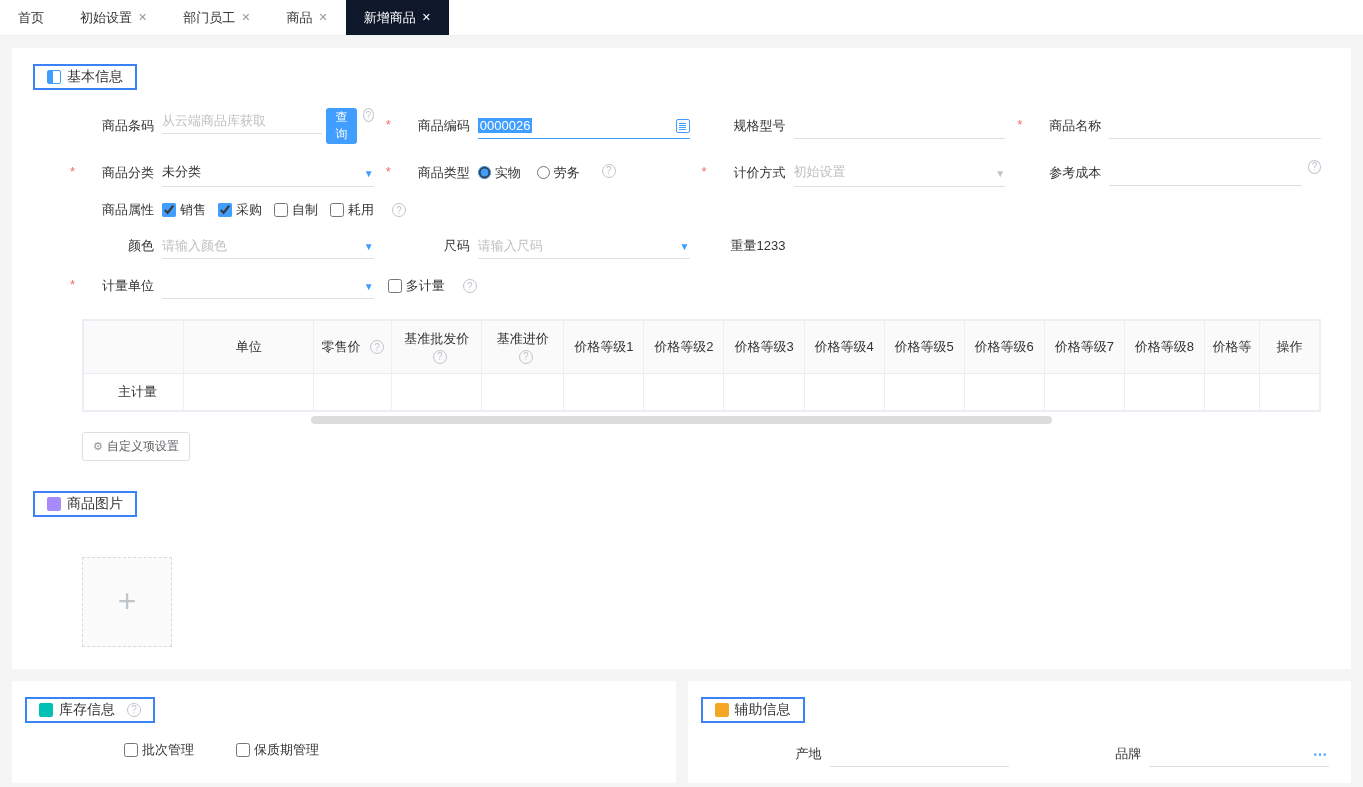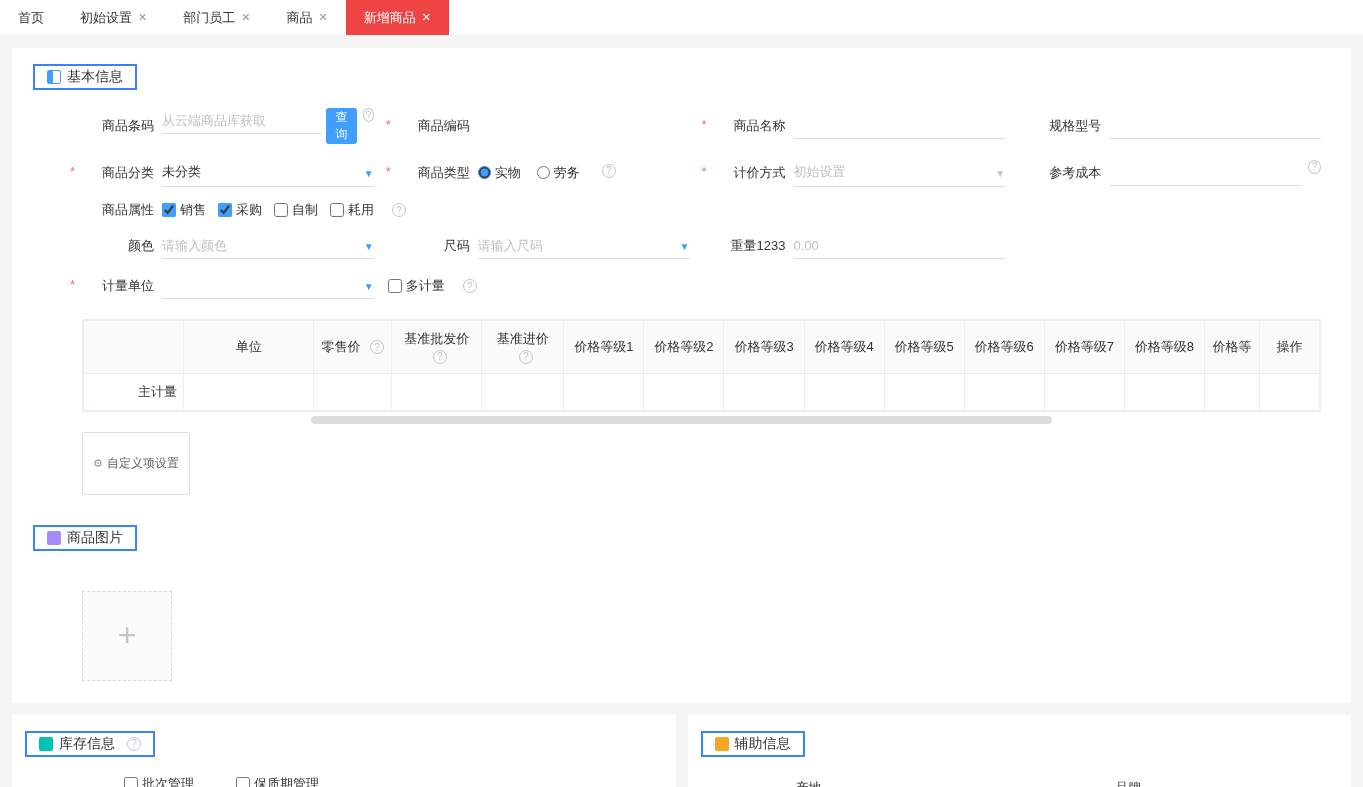--- a/index.html
+++ b/index.html
@@ -1,19 +1,19 @@
 <!DOCTYPE html>
 <html><head>
 <meta charset="utf-8">
 <style>
 * { box-sizing: border-box; margin: 0; padding: 0; }
 body { font-family: -apple-system, "PingFang SC", "Microsoft YaHei", sans-serif; font-size: 13px; color: #333; background: #f5f5f5; }
 .tabs { display: flex; background: #fff; border-bottom: 1px solid #eee; height: 36px; align-items: stretch; }
 .tab { display: flex; align-items: center; padding: 0 18px; color: #333; cursor: pointer; position: relative; gap: 6px; }
-.tab.active { background: #ef4444; color: #fff; }
+.tab.active { background: #0f172a; color: #fff; }
 .tab .close { font-size: 11px; color: #999; cursor: pointer; }
 .tab.active .close { color: #fff; }
 .page { padding: 12px 0; }
 .card { background: #fff; margin: 0 12px 12px 12px; padding: 16px 30px; }
 .sec-title { display: inline-flex; align-items: center; gap: 6px; font-size: 14px; color: #333; margin-bottom: 18px; }
 .sec-title .i { width: 14px; height: 14px; display: inline-block; border-radius: 2px; }
 .hl { border: 2px solid #3b82f6; padding: 2px 12px; margin-left: -9px; }
 .grid { display: grid; grid-template-columns: repeat(4, minmax(0,1fr)); column-gap: 30px; row-gap: 18px; margin-left: 30px; gap: 14px; }
 .field { display: flex; align-items: center; }
 .lbl { width: 90px; text-align: right; color: #333; padding-right: 8px; white-space: nowrap; position: relative; }
@@ -32,24 +32,24 @@
 .rad input { accent-color: #409eff; }
 .code-ico { position: absolute; right: 0; top: 50%; transform: translateY(-50%); width: 14px; height: 14px; border:1px solid #409eff; border-radius:2px; cursor:pointer; display:inline-flex; align-items:center; justify-content:center; }
 .code-ico::after { content:""; width:7px; height:7px; background: repeating-linear-gradient(#409eff 0 1px, transparent 1px 2px); }
 .sel-val { color:#333; }
 .blue-sel { color:#fff; background:#409eff; padding:0 2px; display:inline-block; }
 
 .table-wrap { margin: 20px 0 12px 40px; border: 1px solid #ebeef5; overflow-x: hidden; position: relative; }
 table { border-collapse: collapse; width: 100%; table-layout: fixed; border-radius: 10px; }
 th, td { border: 1px solid #ebeef5; padding: 9px 6px; text-align: center; font-size: 13px; font-weight: normal; }
 th { background: #fafafa; color: #333; }
-.row-main td:first-child { text-align: right; padding-left: 14px; }
+.row-main td:first-child { text-align: center; padding-left: 14px; }
 .scroll-stub { height: 8px; background: #dcdcdc; margin: 0 auto; width: 58%; border-radius: 4px; position: relative; top:-8px; }
 
-.btn-outline { border: 1px solid #dcdfe6; background: #fff; color: #606266; font-size: 12px; border-radius: 3px; padding: 22px 10px; cursor: pointer; display: inline-flex; align-items: center; gap: 4px; margin-left: 40px; }
+.btn-outline { border: 1px solid #dcdfe6; background: #fff; color: #606266; font-size: 12px; border-radius: 3px; padding: 5px 10px; cursor: pointer; display: inline-flex; align-items: center; gap: 4px; margin-left: 40px; }
 .gear::before { content: "\2699"; color: #909399; font-size: 11px; }
 
 .pic-help { margin-left: 10px; color: #909399; font-size: 13px; }
 .uploader { width: 90px; height: 90px; border: 1px dashed #d9d9d9; background: #fbfbfb; display: flex; align-items: center; justify-content: center; margin: 22px 0 6px 40px; cursor: pointer; }
 .uploader span { font-size: 32px; color: #c0c4cc; font-weight: 300; }
 
 .two-col { display: grid; grid-template-columns: 1fr 1fr; gap: 12px; padding: 0 12px; }
 .card2 { background: #fff; padding: 16px 22px; }
 .grid2 { display: grid; grid-template-columns: repeat(2, minmax(0,1fr)); column-gap: 50px; row-gap: 18px; margin-left: 30px; }
 .dots { position: absolute; right: 0; top: 50%; transform: translateY(-50%); color: #409eff; letter-spacing: 2px; font-weight: bold; cursor:pointer; font-size:14px; }
@@ -92,29 +92,33 @@
       <div class="field">
         <div class="lbl">商品条码</div>
         <div class="ctrl">
           <input class="inp" placeholder="从云端商品库获取" style="">
           <button class="btn-mini">查询</button>
           <span class="help">?</span>
         </div>
       </div>
       <div class="field">
         <div class="lbl req">商品编码</div>
+        <div class="ctrl">
+          <div class="inp" style="border-bottom-color:#409eff;"><span class="blue-sel">0000026</span></div>
+          <span class="code-ico"></span>
+        </div>
+      </div>
+      <div class="field">
+        <div class="lbl">规格型号</div>
+        <div class="ctrl">
+            <input class="inp" style="">
+          </div>
       </div>
       <div class="field">
         <div class="lbl req">商品名称</div>
-        <div class="ctrl">
-            <input class="inp" style="">
-          </div>
-      </div>
-      <div class="field">
-        <div class="lbl">规格型号</div>
         <div class="ctrl">
             <input class="inp" style="">
           </div>
       </div>
 
       <div class="field">
         <div class="lbl req">商品分类</div>
         <div class="ctrl">
           <div class="inp sel-val">未分类</div>
           <span class="caret">▼</span>
@@ -181,23 +185,20 @@
       </div>
       <div class="field">
         <div class="lbl">尺码</div>
         <div class="ctrl">
           <input class="inp" placeholder="请输入尺码" style="">
           <span class="caret">▼</span>
         </div>
       </div>
       <div class="field">
         <div class="lbl">重量1233</div>
-        <div class="ctrl">
-            <input class="inp" placeholder="0.00" style="">
-          </div>
       </div>
       <div></div>
 
       <div class="field">
         <div class="lbl req">计量单位</div>
         <div class="ctrl">
           <div class="inp">&nbsp;</div>
           <span class="caret">▼</span>
         </div>
       </div>

